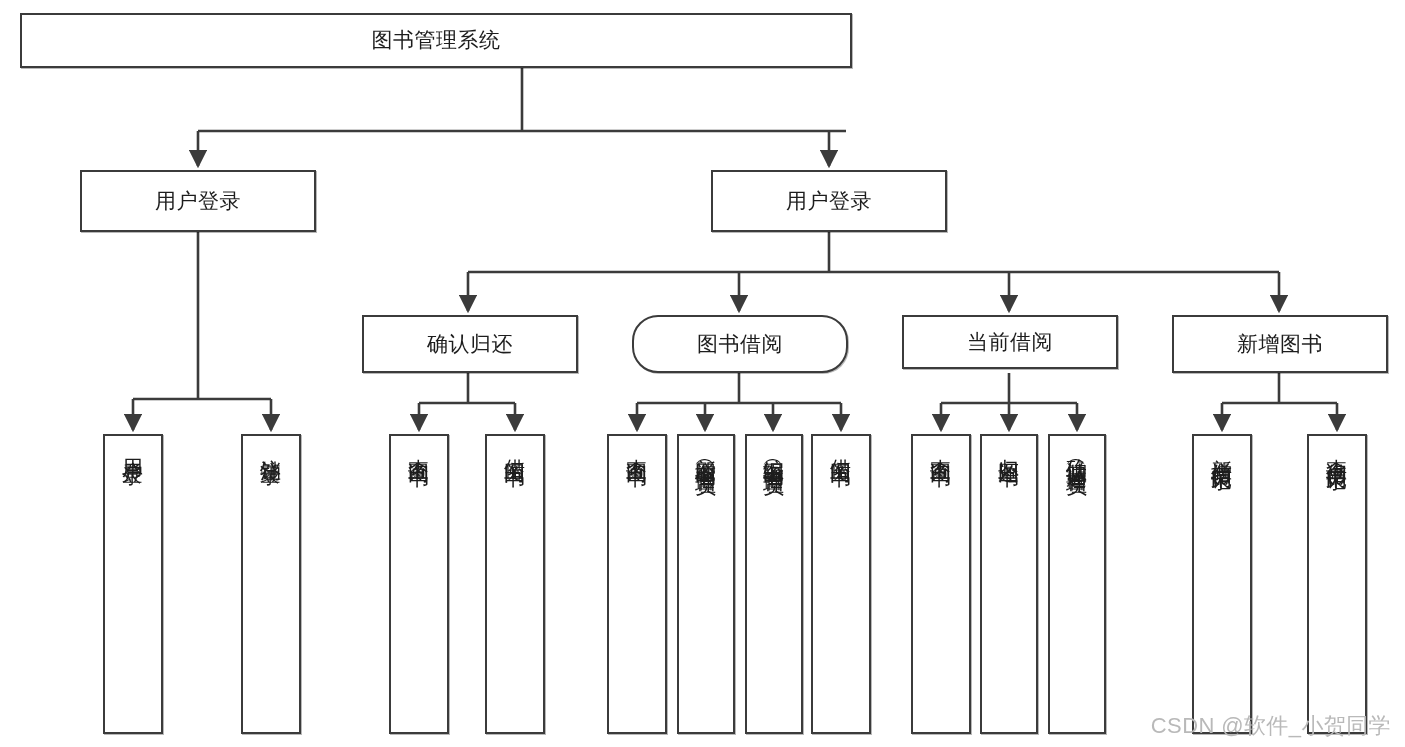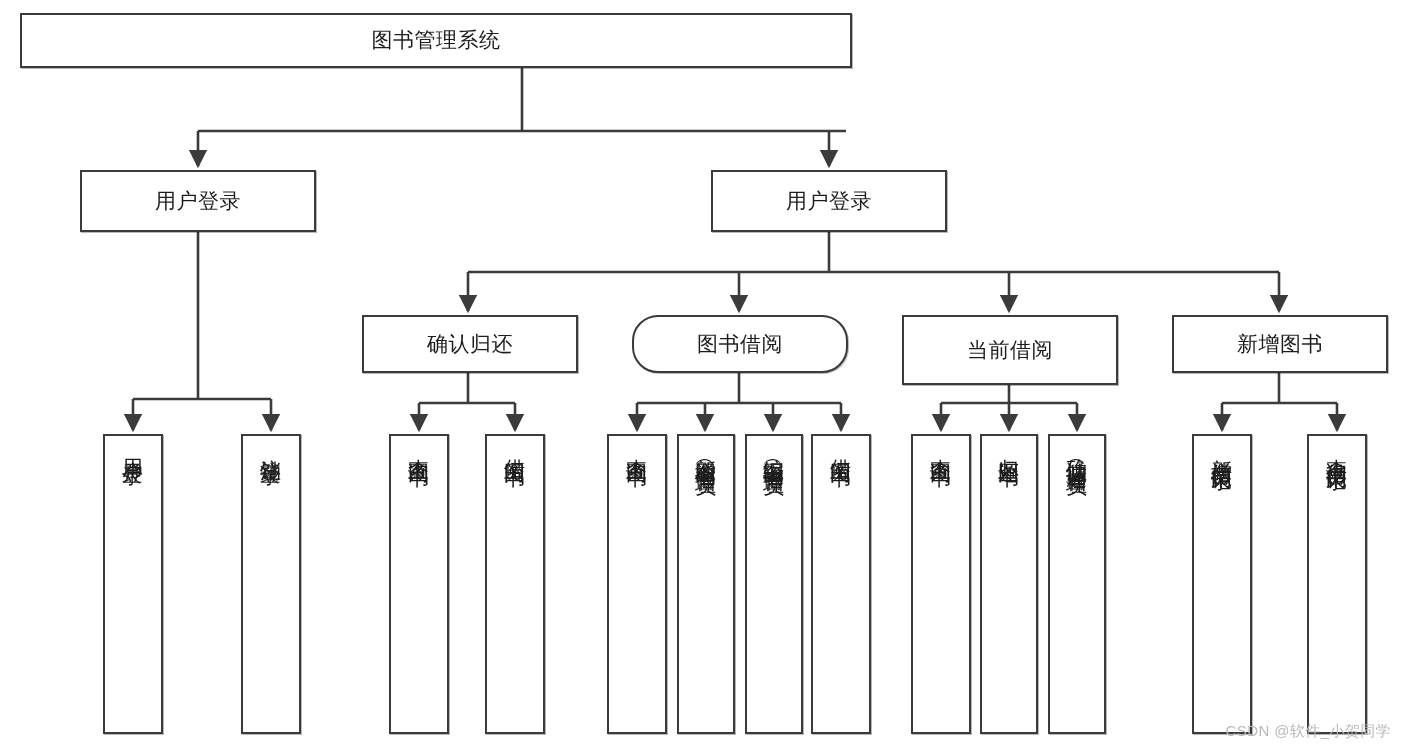--- a/index.html
+++ b/index.html
@@ -58,21 +58,21 @@
     white-space: normal;
     letter-spacing: 2.5px;
     font-size: 21px;
     line-height: 1;
     max-height: 100%;
   }
   .watermark {
     position: absolute;
     right: 14px;
     bottom: 6px;
-    font-size: 15px;
+    font-size: 22px;
     color: #b9b9b9;
     letter-spacing: 0.4px;
     white-space: nowrap;
     font-family: "Liberation Sans", "DejaVu Sans", sans-serif;
     pointer-events: none;
   }
 </style>
 </head>
 <body>
 
@@ -141,21 +141,21 @@
   </div>
 
   <div class="node-box" style="left:362px; top:315px; width:216px; height:58px;">
     <span class="node-label">确认归还</span>
   </div>
 
   <div class="node-box" style="left:632px; top:315px; width:216px; height:58px;border-radius:26px;">
     <span class="node-label">图书借阅</span>
   </div>
 
-  <div class="node-box" style="left:902px; top:315px; width:216px; height:70px;">
+  <div class="node-box" style="left:902px; top:315px; width:216px; height:54px;">
     <span class="node-label">当前借阅</span>
   </div>
 
   <div class="node-box" style="left:1172px; top:315px; width:216px; height:58px;">
     <span class="node-label">新增图书</span>
   </div>
 
   <div class="node-box vertical" style="left:103px; top:434px; width:60px; height:300px;">
     <span class="node-label">用户登录</span>
   </div>

